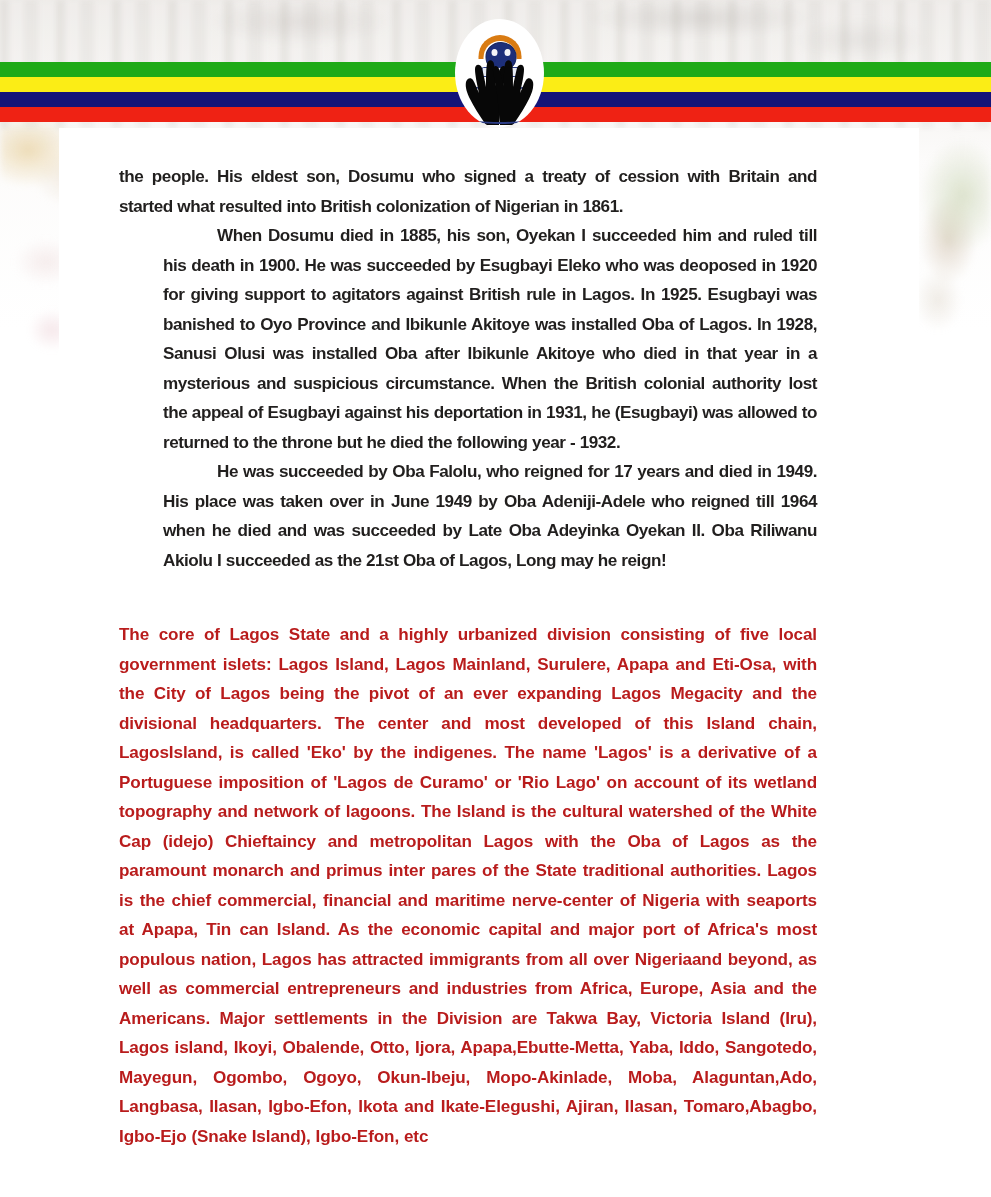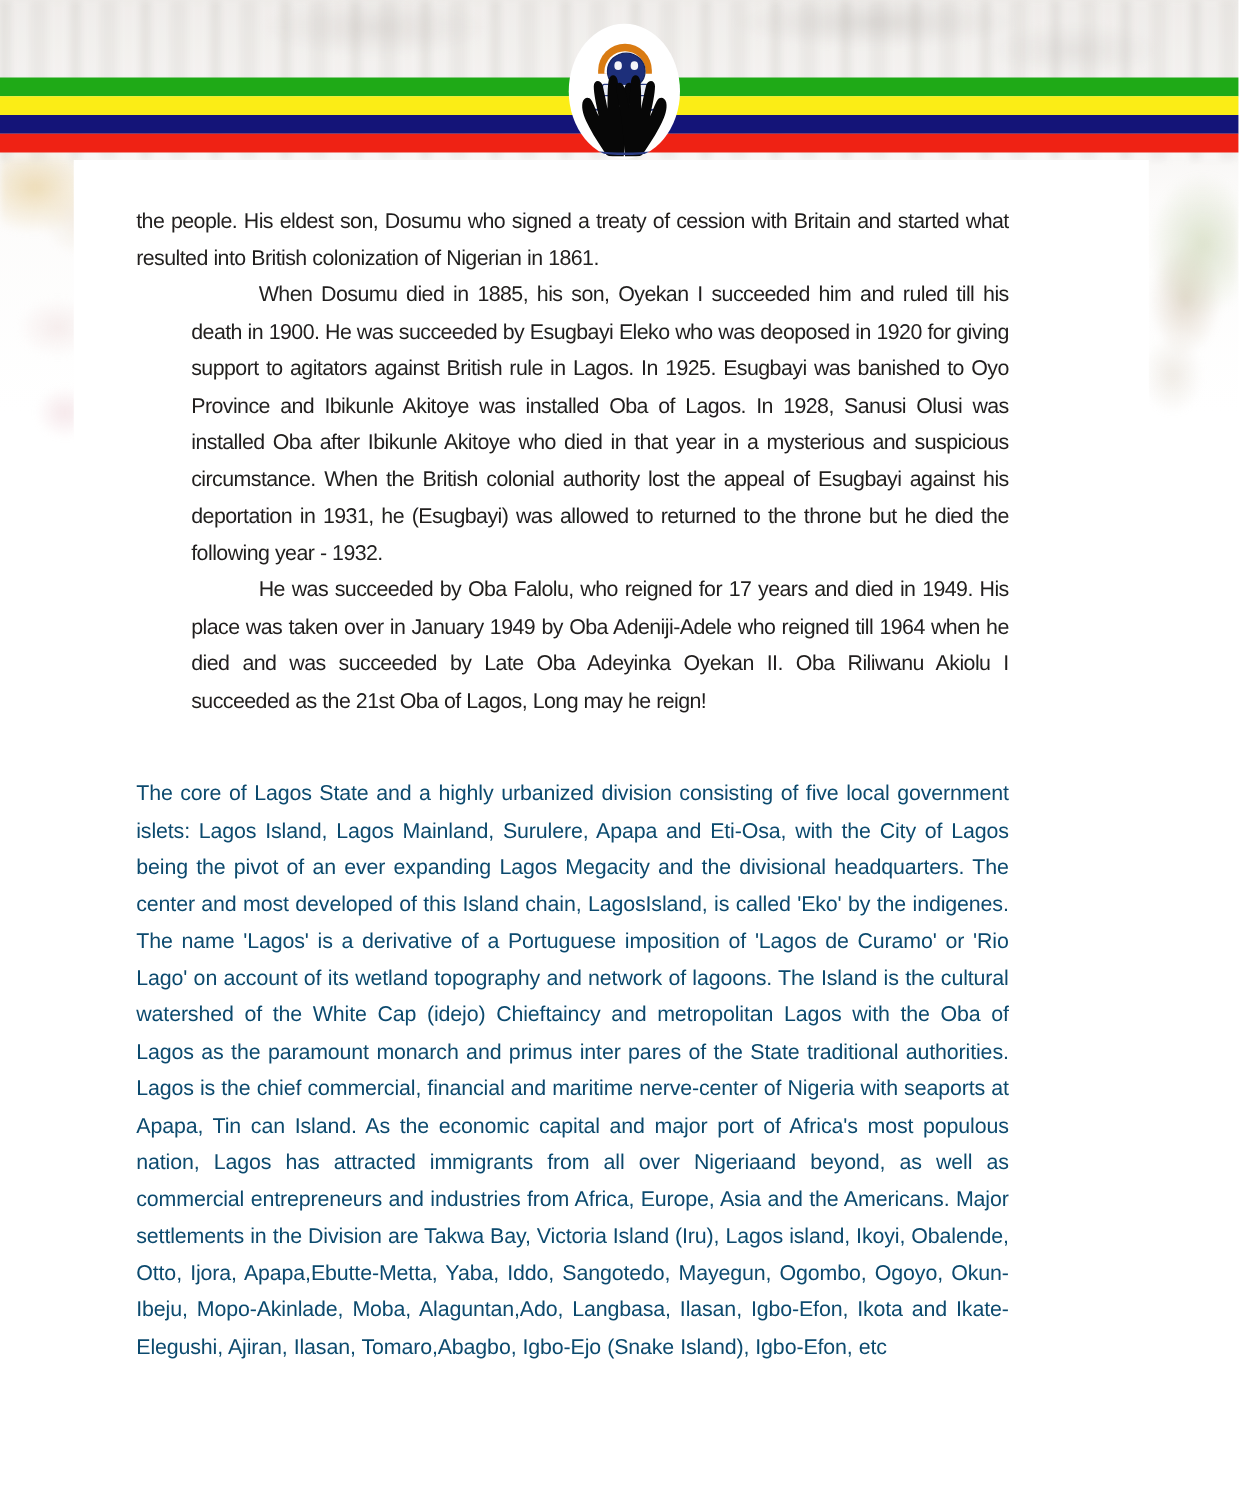--- a/index.html
+++ b/index.html
@@ -186,41 +186,42 @@
     top: 128px;
     width: 860px;
     height: 1069px;
     background: #ffffff;
     z-index: 6;
   }
 
   
   .text-body {
     position: absolute;
-    left: 50px;
+    left: 60px;
     top: 34px;
     width: 698px;
+    font-weight: bold;
   }
   .para {
     margin: 0;
     font-family: "Liberation Sans", sans-serif;
     font-size: 17.1px;
     line-height: 29.5px;
     color: #211f1e;
     text-align: justify;
     text-justify: inter-word;
     letter-spacing: -0.22px;
     word-spacing: 0.2px;
   }
   .para.indent { text-indent: 54px; margin-left: 44px; }
   .para.tight { letter-spacing: -0.45px; }
   .block-gap { height: 45px; }
   .para.second-block {
     letter-spacing: -0.1px;
-    color: #0c4a6e;
+    color: #b91c1c;
   }
   .para + .para { margin-top: 0; }
 </style>
 </head>
 <body>
 
 <div id="page">
 
   <div class="backdrop"></div>
   <div class="backdrop-blobs"></div>
@@ -258,21 +259,21 @@
     <div class="logo-band-2"></div>
   </div>
 
   <div class="panel">
     <div class="text-body">
 
       <p class="para tight">the people. His eldest son, Dosumu who signed a treaty of cession with Britain and started what resulted into British colonization of Nigerian in 1861.</p>
 
       <p class="para indent tight">When Dosumu died in 1885, his son, Oyekan I succeeded him and ruled till his death in 1900. He was succeeded by Esugbayi Eleko who was deoposed in 1920 for giving support to agitators against British rule in Lagos. In 1925. Esugbayi was banished to Oyo Province and Ibikunle Akitoye was installed Oba of Lagos. In 1928, Sanusi Olusi was installed Oba after Ibikunle Akitoye who died in that year in a mysterious and suspicious circumstance. When the British colonial authority lost the appeal of Esugbayi against his deportation in 1931, he (Esugbayi) was allowed to returned to the throne but he died the following year - 1932.</p>
 
-      <p class="para indent tight">He was succeeded by Oba Falolu, who reigned for 17 years and died in 1949. His place was taken over in January 1949 by Oba Adeniji-Adele who reigned till 1964 when he died and was succeeded by Late Oba Adeyinka Oyekan II. Oba Riliwanu Akiolu I succeeded as the 21st Oba of Lagos, Long may he reign!</p>
+      <p class="para indent tight">He was succeeded by Oba Falolu, who reigned for 17 years and died in 1949. His place was taken over in June 1949 by Oba Adeniji-Adele who reigned till 1964 when he died and was succeeded by Late Oba Adeyinka Oyekan II. Oba Riliwanu Akiolu I succeeded as the 21st Oba of Lagos, Long may he reign!</p>
 
       <div class="block-gap"></div>
 
       <p class="para second-block">The core of Lagos State and a highly urbanized division consisting of five local government islets: Lagos Island, Lagos Mainland, Surulere, Apapa and Eti-Osa, with the City of Lagos being the pivot of an ever expanding Lagos Megacity and the divisional headquarters. The center and most developed of this Island chain, LagosIsland, is called 'Eko' by the indigenes. The name 'Lagos' is a derivative of a Portuguese imposition of 'Lagos de Curamo' or 'Rio Lago' on account of its wetland topography and network of lagoons. The Island is the cultural watershed of the White Cap (idejo) Chieftaincy and metropolitan Lagos with the Oba of Lagos as the paramount monarch and primus inter pares of the State traditional authorities. Lagos is the chief commercial, financial and maritime nerve-center of Nigeria with seaports at Apapa, Tin can Island. As the economic capital and major port of Africa's most populous nation, Lagos has attracted immigrants from all over Nigeriaand beyond, as well as commercial entrepreneurs and industries from Africa, Europe, Asia and the Americans.  Major settlements in the Division are Takwa Bay, Victoria Island (Iru), Lagos island, Ikoyi, Obalende, Otto, Ijora, Apapa,Ebutte-Metta, Yaba, Iddo, Sangotedo, Mayegun, Ogombo, Ogoyo, Okun-Ibeju, Mopo-Akinlade, Moba, Alaguntan,Ado, Langbasa, Ilasan, Igbo-Efon, Ikota and Ikate-Elegushi, Ajiran, Ilasan, Tomaro,Abagbo, Igbo-Ejo (Snake Island), Igbo-Efon, etc</p>
 
     </div>
   </div>
 
 </div>
 

